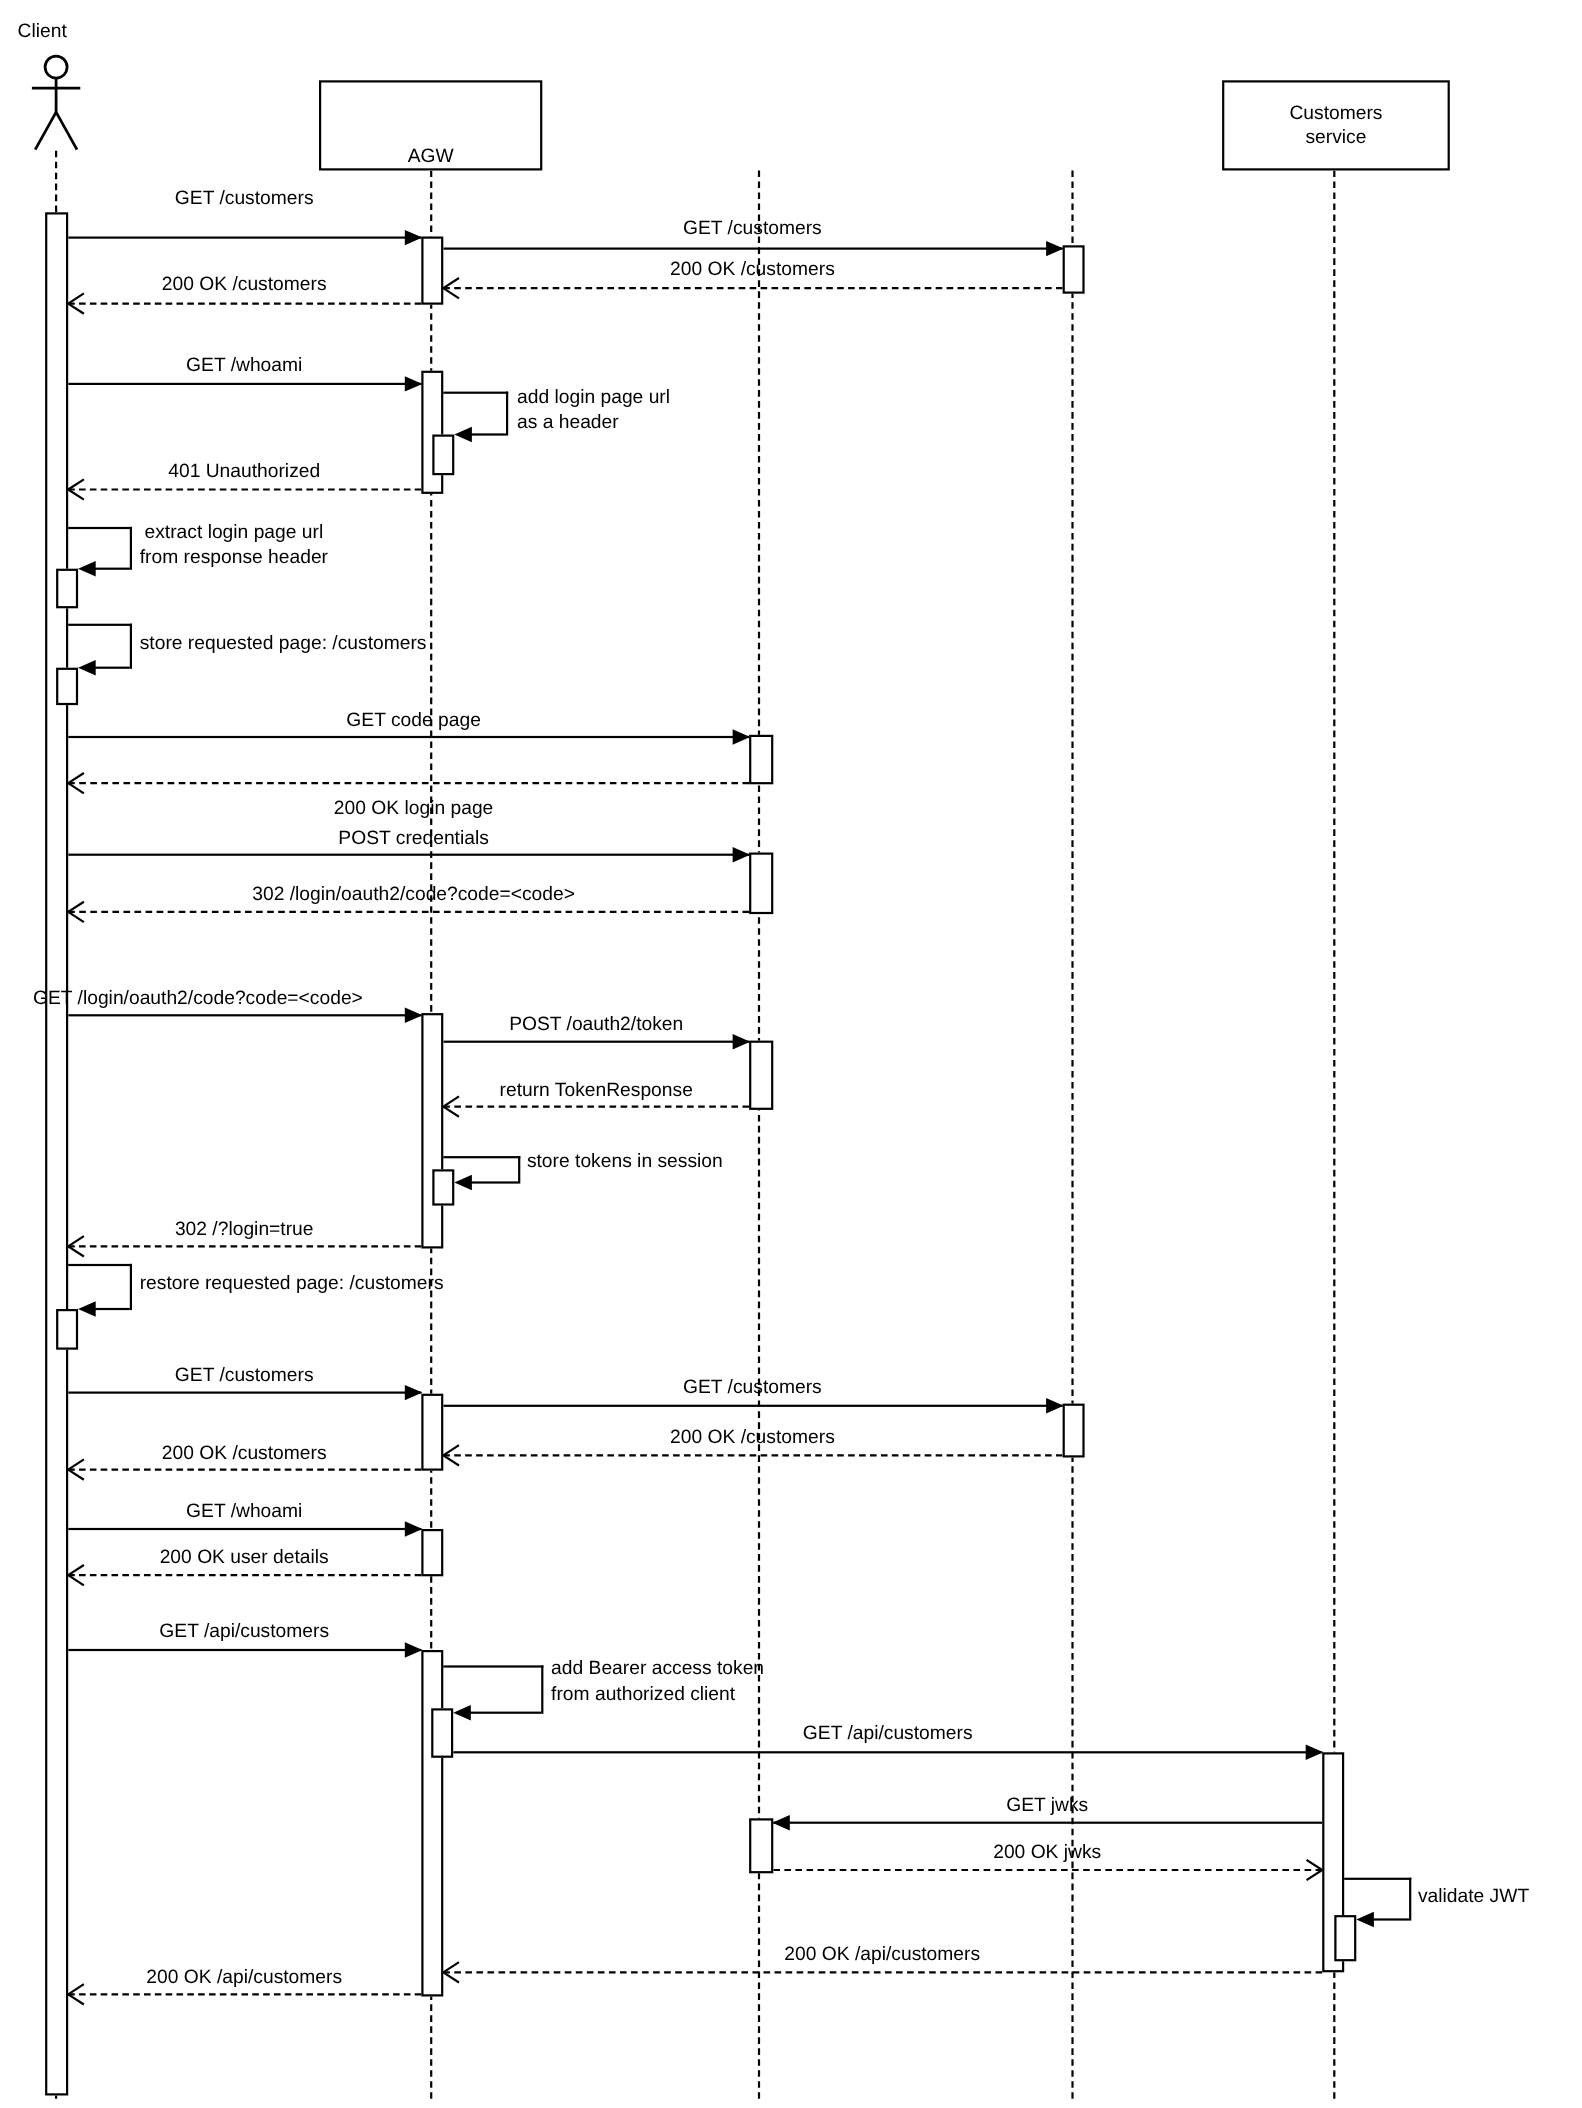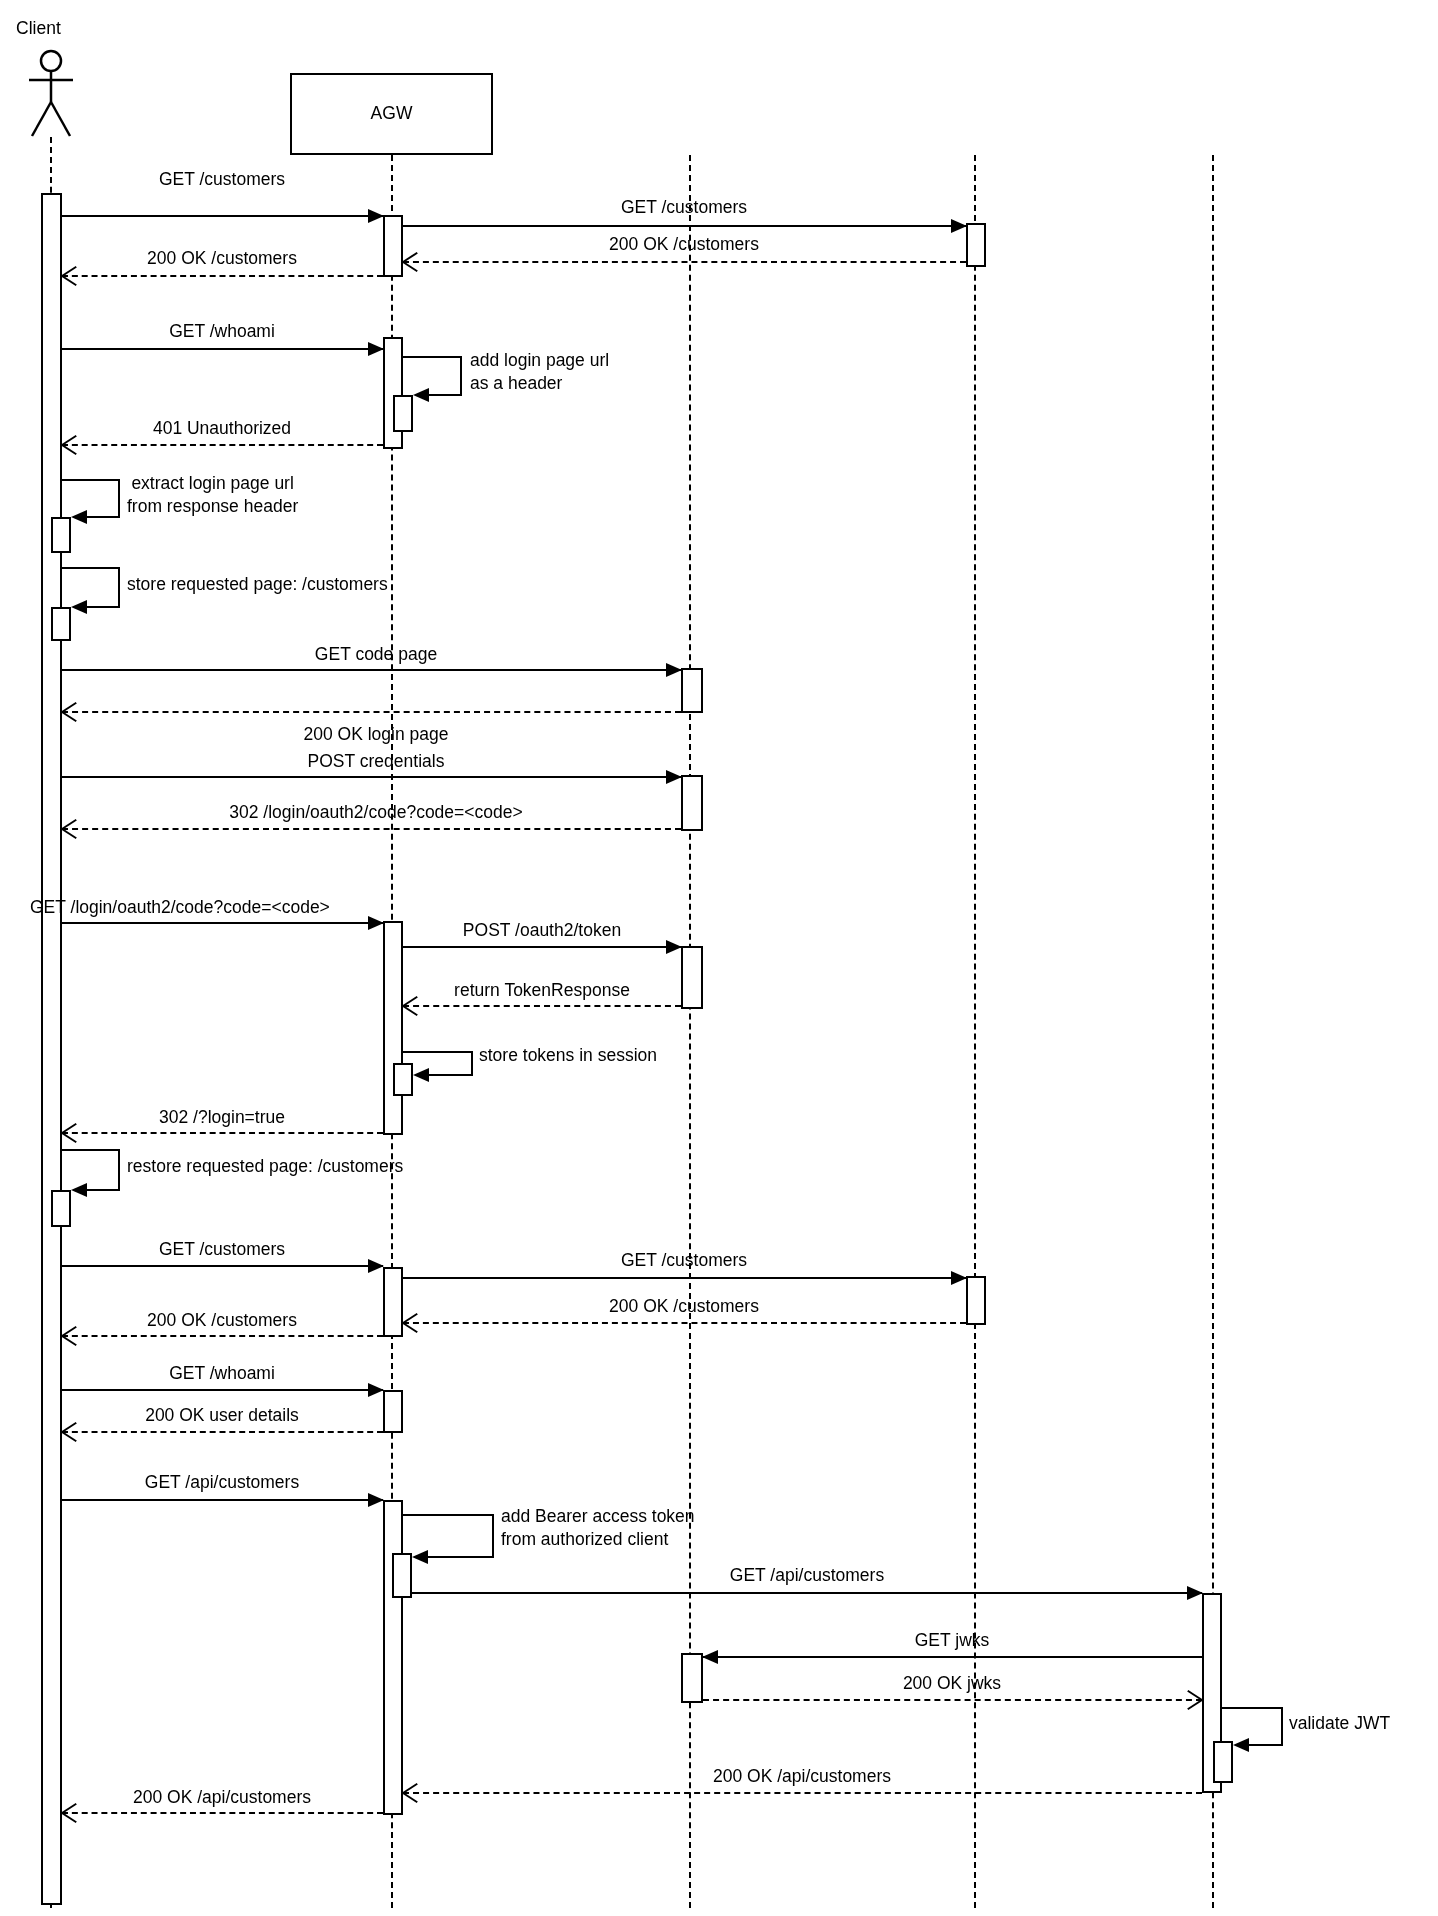--- a/index.html
+++ b/index.html
@@ -32,24 +32,26 @@
       <svg width="50" height="95" viewBox="0 0 50 95">
         <circle cx="25" cy="15" r="10" fill="none" stroke="#000" stroke-width="2.5"></circle>
         <line x1="25" y1="25" x2="25" y2="56" stroke="#000" stroke-width="2.5"></line>
         <line x1="3" y1="34" x2="47" y2="34" stroke="#000" stroke-width="2.5"></line>
         <line x1="25" y1="56" x2="6" y2="90" stroke="#000" stroke-width="2.5"></line>
         <line x1="25" y1="56" x2="44" y2="90" stroke="#000" stroke-width="2.5"></line>
       </svg>
     </div>
     <div class="lifeline" style="left: 50px; top: 137px; height: 1771px;"></div>
     <div class="lifeline" style="left: 391px; top: 155px; height: 1753px;"></div>
-    <div class="pbox" style="left: 290px; top: 73px; width: 203px; height: 82px;"><span>AGW</span></div>
+    <div class="pbox" style="left: 290px; top: 73px; width: 203px; height: 82px; align-items: flex-end;"><span>AGW</span></div>
     <div class="lifeline" style="left: 689px; top: 155px; height: 1753px;"></div>
     <div class="lifeline" style="left: 974px; top: 155px; height: 1753px;"></div>
     <div class="lifeline" style="left: 1212px; top: 155px; height: 1753px;"></div>
+    <div class="pbox" style="left: 1111px; top: 73px; width: 207px; height: 82px;"><span>Customers
+service</span></div>
     <div class="act" style="left: 41px; top: 193px; width: 21px; height: 1712px;"></div>
     <div class="act" style="left: 383px; top: 215px; width: 20px; height: 62px;"></div>
     <div class="act" style="left: 966px; top: 223px; width: 20px; height: 44px;"></div>
     <div class="act" style="left: 383px; top: 337px; width: 20px; height: 112px;"></div>
     <div class="act nested" style="left: 393px; top: 395px; width: 20px; height: 37px;"></div>
     <div class="act nested" style="left: 51px; top: 517px; width: 20px; height: 36px;"></div>
     <div class="act nested" style="left: 51px; top: 607px; width: 20px; height: 34px;"></div>
     <div class="act" style="left: 681px; top: 668px; width: 22px; height: 45px;"></div>
     <div class="act" style="left: 681px; top: 775px; width: 22px; height: 56px;"></div>
     <div class="act" style="left: 383px; top: 921px; width: 20px; height: 214px;"></div>

